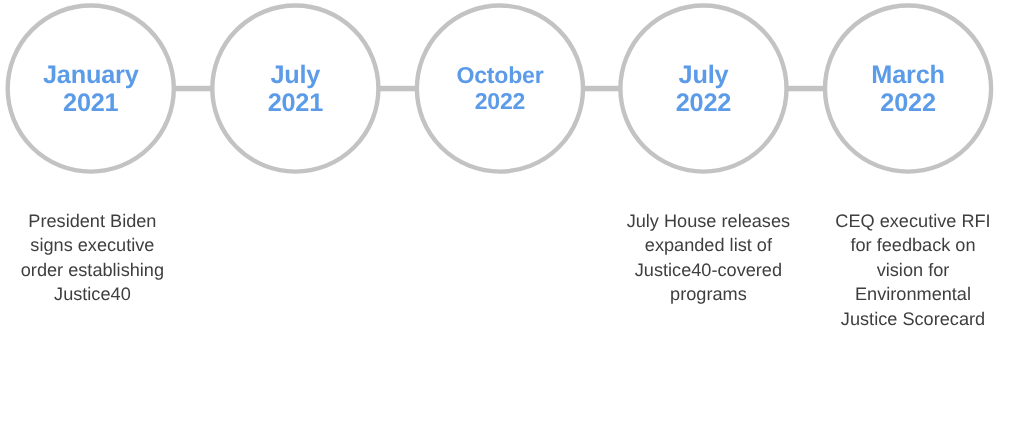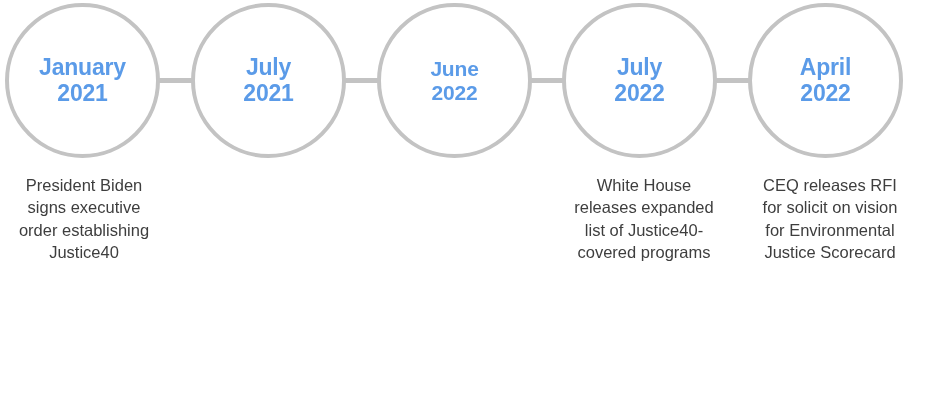--- a/index.html
+++ b/index.html
@@ -81,21 +81,21 @@
   .caption-row {
     position: absolute;
     top: 170px;
     left: 0;
     width: 932px;
     height: 232px;
     z-index: 2;
   }
   .caption {
     position: absolute;
-    top: 4px;
+    top: 20px;
     text-align: center;
     color: #3e3e3e;
     font-size: 16.5px;
     line-height: 1.35;
   }
 </style>
 </head>
 <body>
 
 <div id="timeline">
@@ -118,40 +118,40 @@
 
     <div class="node" style="left:191px;">
       <div class="circle">
         <div class="date-month">July</div>
         <div class="date-year">2021</div>
       </div>
     </div>
 
     <div class="node" style="left:377px;">
       <div class="circle narrow">
-        <div class="date-month">June</div>
+        <div class="date-month">October</div>
         <div class="date-year">2022</div>
       </div>
     </div>
 
     <div class="node" style="left:562px;">
       <div class="circle">
         <div class="date-month">July</div>
         <div class="date-year">2022</div>
       </div>
     </div>
 
     <div class="node" style="left:748px;">
       <div class="circle">
-        <div class="date-month">April</div>
+        <div class="date-month">March</div>
         <div class="date-year">2022</div>
       </div>
     </div>
 
   </div>
 
   <div class="caption-row">
     <div class="caption" style="left:8px; width:152px;">President Biden signs executive order establishing Justice40</div>
-    <div class="caption" style="left:569px; width:150px;">White House releases expanded list of Justice40-covered programs</div>
-    <div class="caption" style="left:755px; width:150px;">CEQ releases RFI for solicit on vision for Environmental Justice Scorecard</div>
+    <div class="caption" style="left:569px; width:150px;">July House releases expanded list of Justice40-covered programs</div>
+    <div class="caption" style="left:755px; width:150px;">CEQ executive RFI for feedback on vision for Environmental Justice Scorecard</div>
   </div>
 
 </div>
 
 </body></html>

